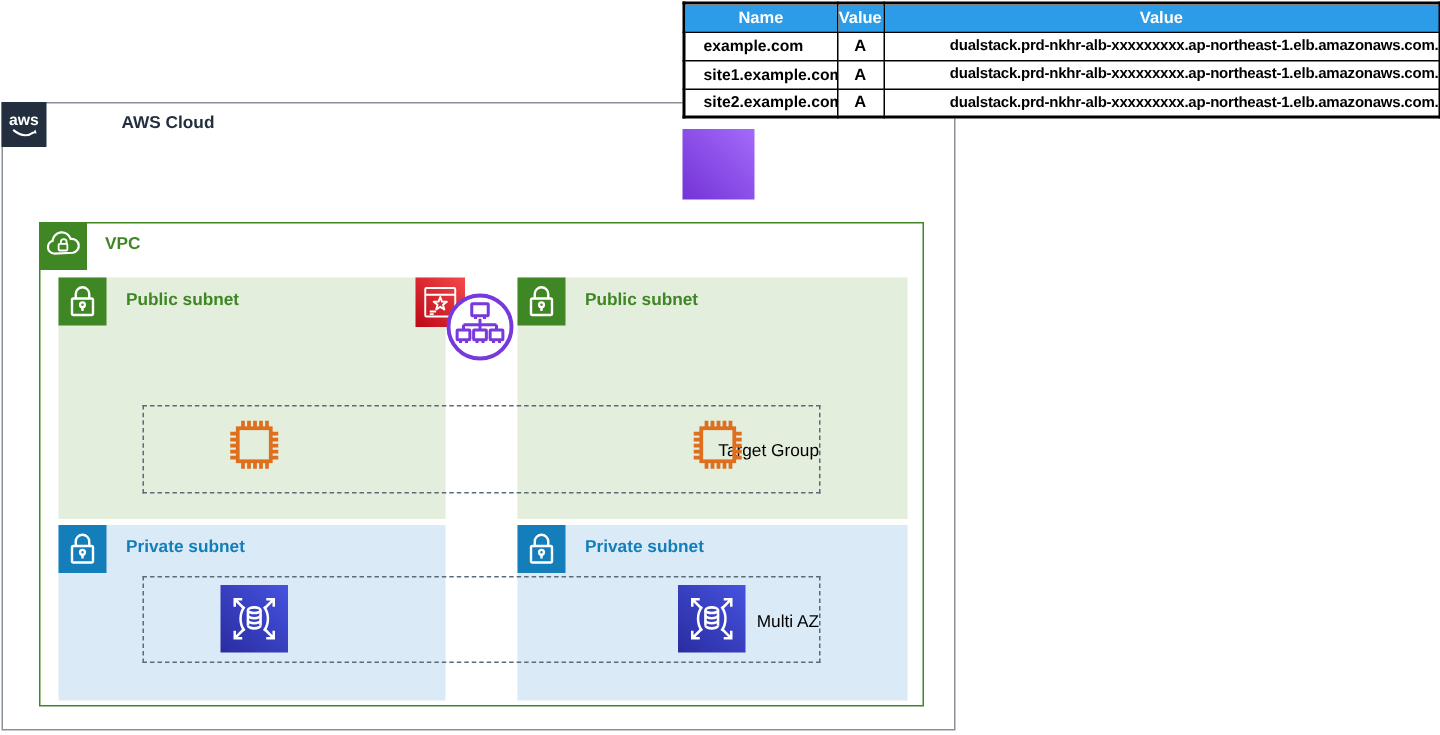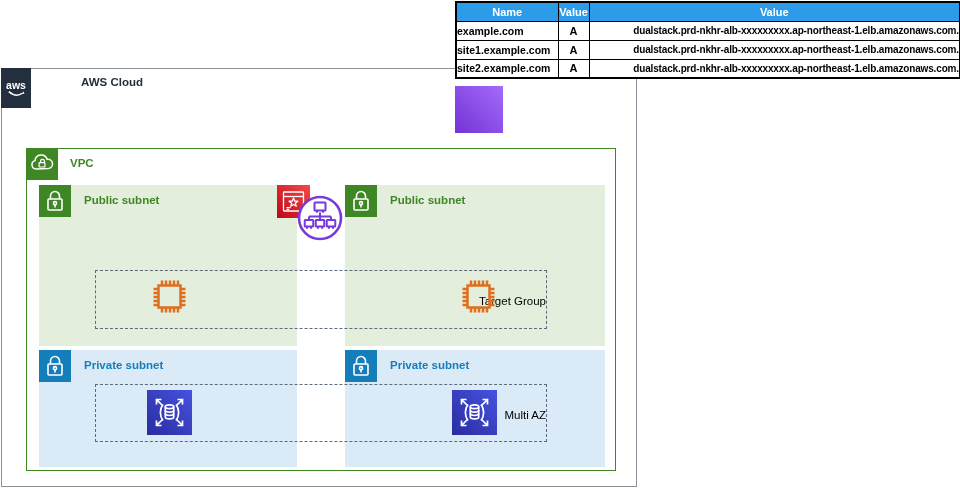--- a/index.html
+++ b/index.html
@@ -3,21 +3,21 @@
 <meta charset="utf-8">
 <style>
   * { margin:0; padding:0; box-sizing:border-box; }
   html,body { background:#fff; }
   body { font-family:"Liberation Sans", sans-serif; }
   .canvas { position:relative; width:960px; height:490px; background:#fff; overflow:hidden; }
 
   
   .aws-cloud { position:absolute; left:1px; top:68px; width:636px; height:419px;
                border:1.5px solid var(--cloud-border); background:#fff; }
-  .aws-logo { position:absolute; left:-1px; top:-1px; width:30px; height:40px;
+  .aws-logo { position:absolute; left:-1px; top:-1px; width:30px; height:30px;
               background:var(--aws-navy); }
   .aws-cloud-label { position:absolute; left:39px; top:7px; font-size:11.5px; font-weight:700;
                      color:var(--aws-navy);margin-left:40px; }
 
   
   .vpc { position:absolute; left:24px; top:79px; width:590px; height:323px;
          border:1.5px solid var(--vpc-green); background:#fff;padding-left:12px; }
   .vpc-icon { position:absolute; left:-1px; top:-1px; width:32px; height:32px; background:var(--vpc-green); }
   .vpc-label { position:absolute; left:43px; top:8px; font-size:11.5px; font-weight:700; color:var(--vpc-green); }
 
@@ -55,21 +55,21 @@
   .rds-left { left:120px; } .rds-right { left:425px; }
   .abs-icon svg, .lock-badge svg, .vpc-icon svg, .aws-logo svg { width:100%; height:100%; display:block; }
 
   
   table.dns { position:absolute; left:455px; top:1px; width:504px; z-index:6;
               border-collapse:collapse; table-layout:fixed; background:#fff;
               border:2px solid #000; }
   table.dns th, table.dns td { border:1.2px solid #000; height:19px; overflow:hidden;
               white-space:nowrap; font-weight:700; }
   table.dns th { background:var(--table-header-bg); color:#fff; font-size:11px; text-align:center; }
-  td.c-name  { font-size:10.5px; text-align:left; padding-left:0; color:#000; }
+  td.c-name  { font-size:10.5px; text-align:left; padding-left:12px; color:#000; }
   td.c-type  { font-size:11px; text-align:center; color:#000; }
   td.c-value { font-size:10px; letter-spacing:-0.15px; text-align:right; padding-left:2px; color:#000; }
   col.w-name { width:102px; } col.w-type { width:31px; } col.w-value { width:371px; }
 </style>
 </head>
 <body>
 
 <div class="canvas">
 
   <div class="aws-cloud">

